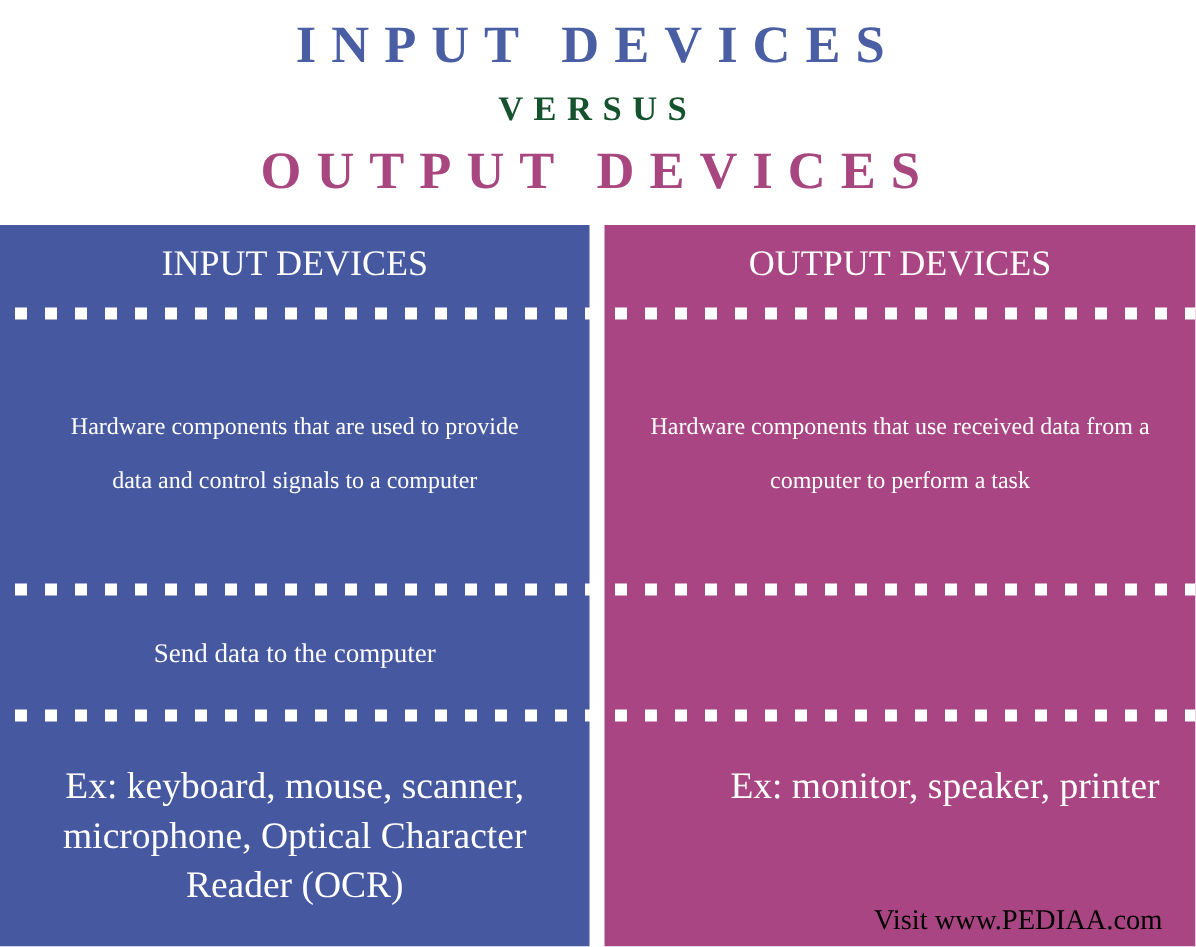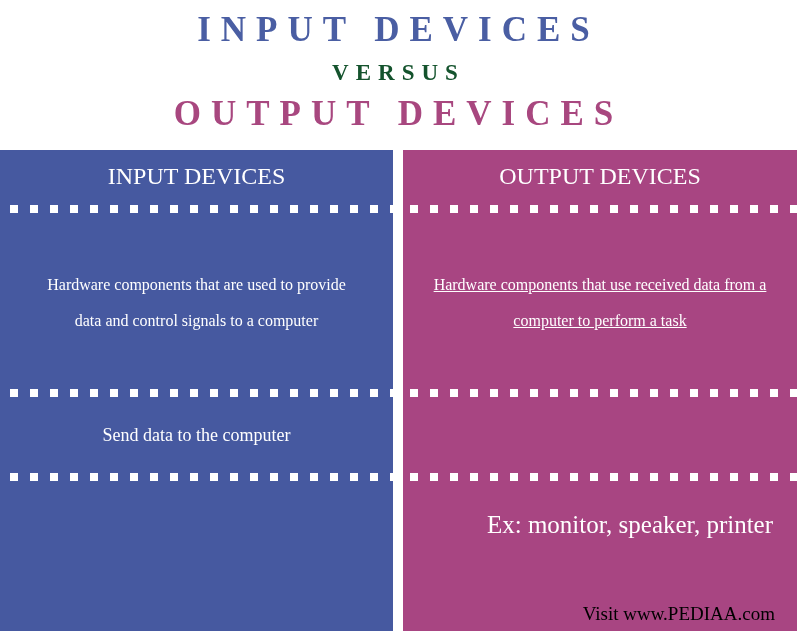--- a/index.html
+++ b/index.html
@@ -28,24 +28,25 @@
 <body>
 
 <div class="title" id="t1">INPUT DEVICES</div>
 <div class="title" id="t2">VERSUS</div>
 <div class="title" id="t3">OUTPUT DEVICES</div>
 
 <div class="col" id="colL">
   <div class="cell hdr">INPUT DEVICES</div>
   <div class="cell r1" style="padding:0 40px;">Hardware components that are used to provide data and control signals to a computer</div>
   <div class="cell r2">Send data to the computer</div>
+  <div class="cell r3" style="padding-left:18px;padding-right:18px;">Ex: keyboard, mouse, scanner, microphone, Optical Character Reader (OCR)</div>
 </div>
 
 <div class="col" id="colR">
   <div class="cell hdr">OUTPUT DEVICES</div>
-  <div class="cell r1" style="padding:0 20px;text-decoration:underline;">Hardware components that use received data from a computer to perform a task</div>
+  <div class="cell r1" style="padding:0 20px;">Hardware components that use received data from a computer to perform a task</div>
   <div class="cell r3" style="padding-left:60px;">Ex: monitor, speaker, printer</div>
   <div class="credit">Visit www.PEDIAA.com</div>
 </div>
 
 <div class="dots" id="d1"></div>
 <div class="dots" id="d2"></div>
 <div class="dots" id="d3"></div>
 
 </body></html>

